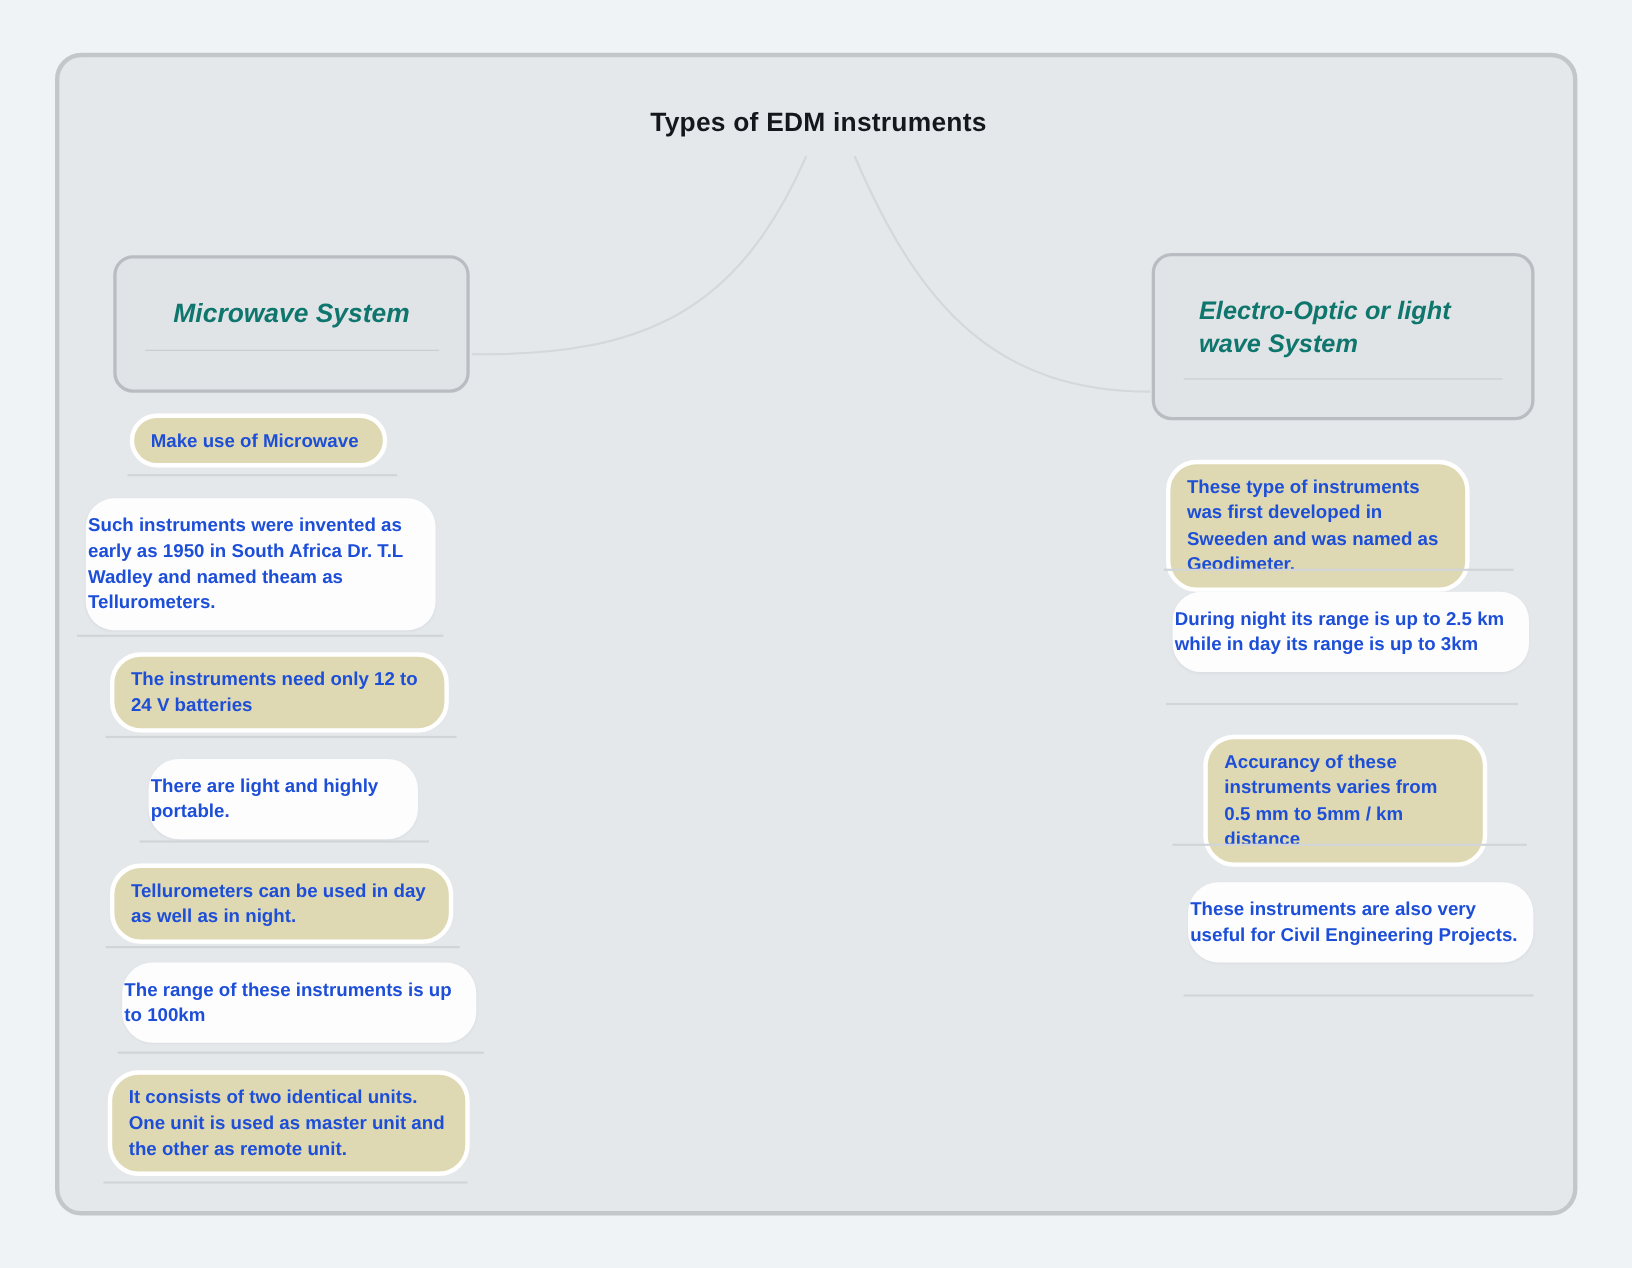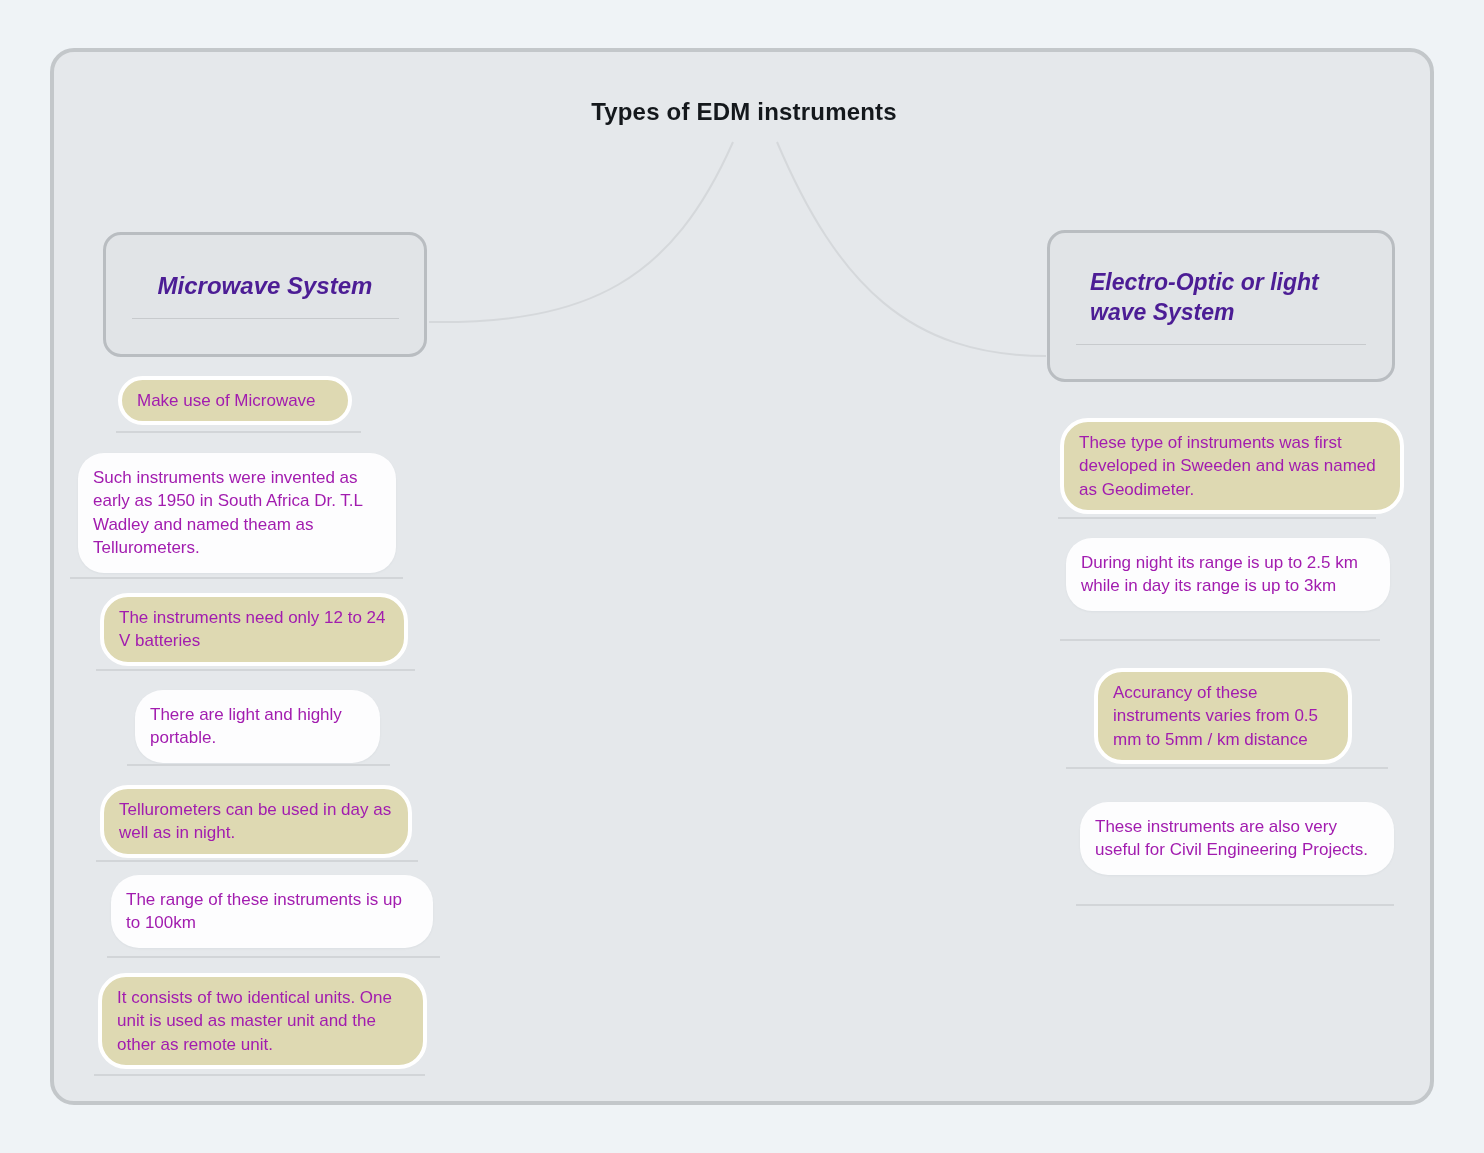--- a/index.html
+++ b/index.html
@@ -40,43 +40,43 @@
     border: 3px solid #b9bdc1;
     border-radius: 18px;
     display: flex;
     flex-direction: column;
     align-items: center;
     justify-content: center;
   }
   .topic-label {
     font-style: italic;
     font-weight: 700;
-    color: #4c1d95;
+    color: #0f766e;
     line-height: 1.32;
   }
   .topic-rule {
     height: 1px;
     background: #c7cacd;
     margin-top: 17px;
   }
   .node {
     position: absolute;
     font-size: 17px;
-    font-weight: 400;
-    color: #a21caf;
+    font-weight: 700;
+    color: #1d4ed8;
     line-height: 1.38;
   }
   .node.tan {
     background: #ded9b2;
     border: 4px solid #ffffff;
     padding: 9px 15px;
   }
   .node.white {
     background: #fdfdfe;
-    padding: 13px 15px;
+    padding: 13px 2px;
     box-shadow: 0 1px 2px rgba(120,130,140,0.08);
   }
   .r26 { border-radius: 26px; }
   .r28 { border-radius: 28px; }
   .underline {
     position: absolute;
     height: 2px;
     background: #d2d5d8;
   }
 </style>
@@ -130,21 +130,21 @@
 <div class="node white r28" style="left:111px; top:875px; width:322px;">
   <span>The range of these instruments is up to 100km</span>
 </div>
 <div class="underline" style="left:107px; top:956px; width:333px;"></div>
 
 <div class="node tan r28" style="left:98px; top:973px; width:329px;">
   <span>It consists of two identical units. One unit is used as master unit and the other as remote unit.</span>
 </div>
 <div class="underline" style="left:94px; top:1074px; width:331px;"></div>
 
-<div class="node tan r28" style="left:1060px; top:418px; width:344px;">
+<div class="node tan r28" style="left:1060px; top:418px; width:276px;">
   <span>These type of instruments was first developed in Sweeden and was named as Geodimeter.</span>
 </div>
 <div class="underline" style="left:1058px; top:517px; width:318px;"></div>
 
 <div class="node white r28" style="left:1066px; top:538px; width:324px;border-radius:26px;">
   <span>During night its range is up to 2.5 km while in day its range is up to 3km</span>
 </div>
 <div class="underline" style="left:1060px; top:639px; width:320px;"></div>
 
 <div class="node tan r28" style="left:1094px; top:668px; width:258px;">

